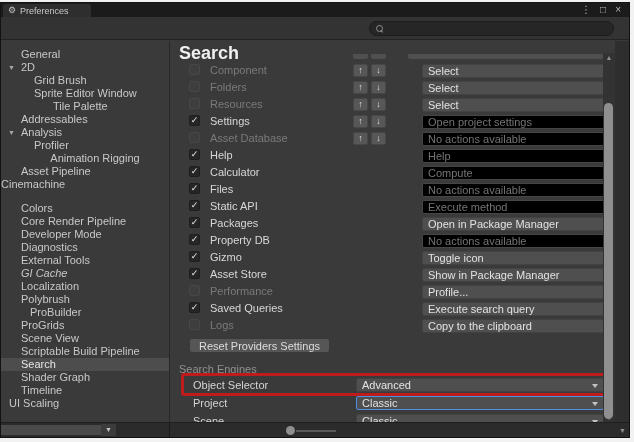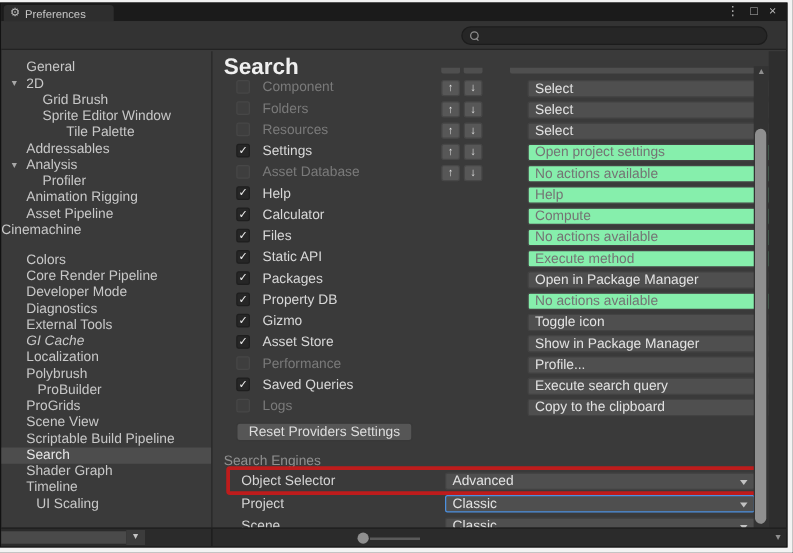--- a/index.html
+++ b/index.html
@@ -53,21 +53,21 @@
               line-height:9px; text-align:center; }
   .checkbox.checked { background:#262626; border-color:#1e1e1e; }
   .prov-label { position:absolute; left:39px; top:2px; font-size:11px; line-height:13px; color:#d8d8d8; }
   .prov-label.dim { color:#7a7a7a; }
   .ord-btn { position:absolute; top:1.5px; width:15px; height:13px; background:#575757;
              border:1px solid #474747; border-radius:2px; color:#e0e0e0; font-size:9px;
              line-height:11px; text-align:center; cursor:default; }
   .dropdown { position:absolute; left:237px; top:1.5px; width:196px; height:14px; border-radius:2px;
               background:#4f4f4f; border:1px solid #424242; color:#e2e2e2; font-size:11px;
               line-height:12px; padding:0 16px 0 5px; white-space:nowrap; overflow:hidden;margin-left:14px; }
-  .dropdown.disabled { background:#86efac; border-color:#454545; color:#747474; }
+  .dropdown.disabled { background:#000000; border-color:#454545; color:#747474; }
   .dropdown .caret { position:absolute; right:5px; top:5px; width:0; height:0;
                      border-left:3.5px solid transparent; border-right:3.5px solid transparent;
                      border-top:4px solid #c2c2c2; }
   .dropdown.disabled .caret { border-top-color:#6f6f6f; }
 
   .reset-btn { position:absolute; left:18px; top:297px; height:15px; padding:0 9px;
                background:#565656; border:1px solid #383838; border-radius:3px;
                color:#dddddd; font-size:11px; font-family:"Liberation Sans",sans-serif; }
   .section-label { position:absolute; left:8px; top:322px; font-size:11px; color:#909090; }
 
@@ -130,39 +130,39 @@
   <div class="body">
     <div class="sidebar" id="sidebar">
         <div class="side-item" style="padding-left: 20px;"><span>General</span></div>
         <div class="side-item" style="padding-left: 20px;"><span class="expander" style="left: 7px;">▼</span><span>2D</span></div>
         <div class="side-item" style="padding-left: 33px;"><span>Grid Brush</span></div>
         <div class="side-item" style="padding-left: 33px;"><span>Sprite Editor Window</span></div>
         <div class="side-item" style="padding-left: 33px; margin-left: 19px;"><span>Tile Palette</span></div>
         <div class="side-item" style="padding-left: 20px;"><span>Addressables</span></div>
         <div class="side-item" style="padding-left: 20px;"><span class="expander" style="left: 7px;">▼</span><span>Analysis</span></div>
         <div class="side-item" style="padding-left: 33px;"><span>Profiler</span></div>
-        <div class="side-item" style="padding-left: 20px;"><span>Animation Rigging</span></div>
+        <div class="side-item" style="padding-left: 20px; text-align: center;"><span>Animation Rigging</span></div>
         <div class="side-item" style="padding-left: 20px;"><span>Asset Pipeline</span></div>
         <div class="side-item" style=""><span>Cinemachine</span></div>
         <div class="side-item" style="padding-left: 20px; margin-top: 11px;"><span>Colors</span></div>
         <div class="side-item" style="padding-left: 20px;"><span>Core Render Pipeline</span></div>
         <div class="side-item" style="padding-left: 20px;"><span>Developer Mode</span></div>
         <div class="side-item" style="padding-left: 20px;"><span>Diagnostics</span></div>
         <div class="side-item" style="padding-left: 20px;"><span>External Tools</span></div>
         <div class="side-item" style="padding-left: 20px; font-style: italic;"><span>GI Cache</span></div>
         <div class="side-item" style="padding-left: 20px;"><span>Localization</span></div>
         <div class="side-item" style="padding-left: 20px;"><span>Polybrush</span></div>
         <div class="side-item" style="padding-left: 29px;"><span>ProBuilder</span></div>
         <div class="side-item" style="padding-left: 20px;"><span>ProGrids</span></div>
         <div class="side-item" style="padding-left: 20px;"><span>Scene View</span></div>
         <div class="side-item" style="padding-left: 20px;"><span>Scriptable Build Pipeline</span></div>
         <div class="side-item selected" style="padding-left: 20px;"><span>Search</span></div>
         <div class="side-item" style="padding-left: 20px;"><span>Shader Graph</span></div>
         <div class="side-item" style="padding-left: 20px;"><span>Timeline</span></div>
-        <div class="side-item" style="padding-left: 28px;"><span>UI Scaling</span></div>
+        <div class="side-item" style="padding-left: 8px;"><span>UI Scaling</span></div>
       </div>
 
     <div class="main">
       <div class="page-title">Search</div>
 
       <div class="clipped-row">
         <div style="left:182px;width:15px"></div>
         <div style="left:200px;width:15px"></div>
         <div style="left:237px;width:196px"></div>
       </div>

